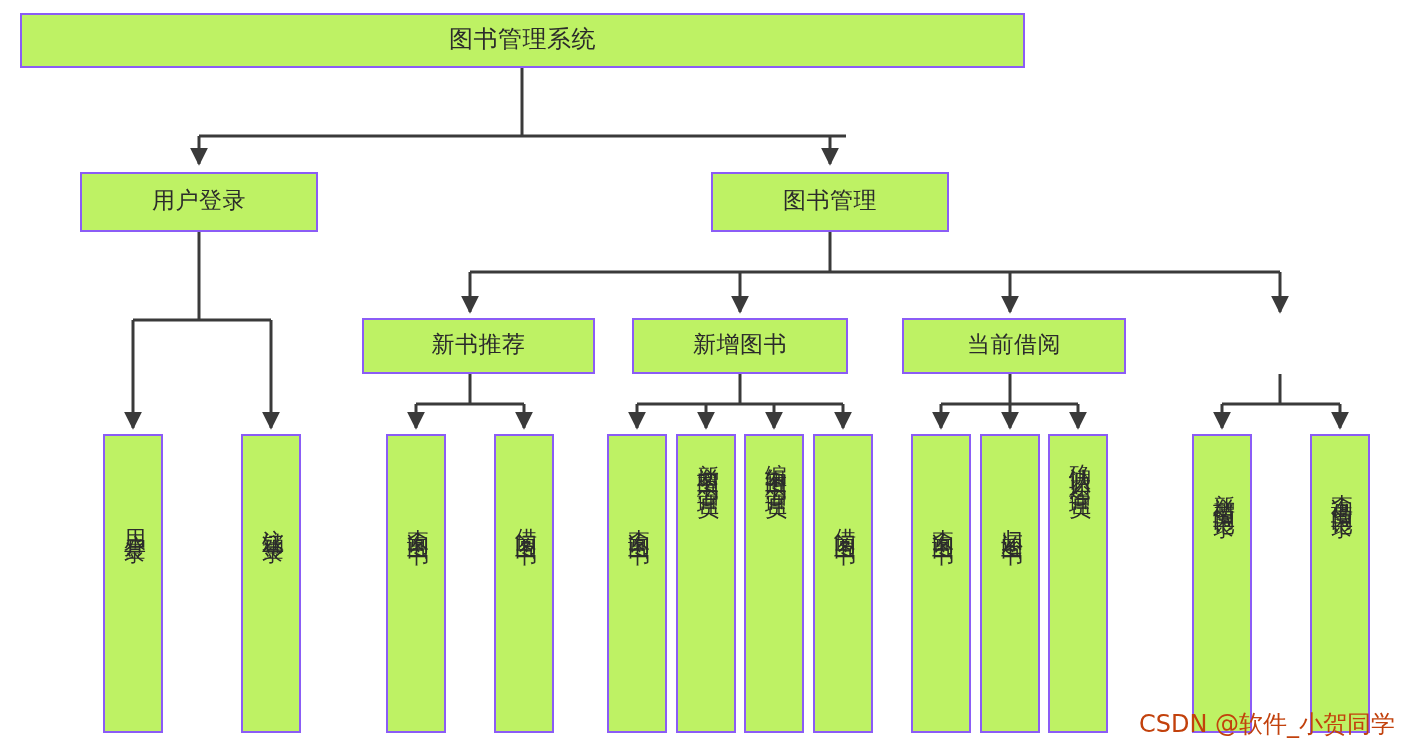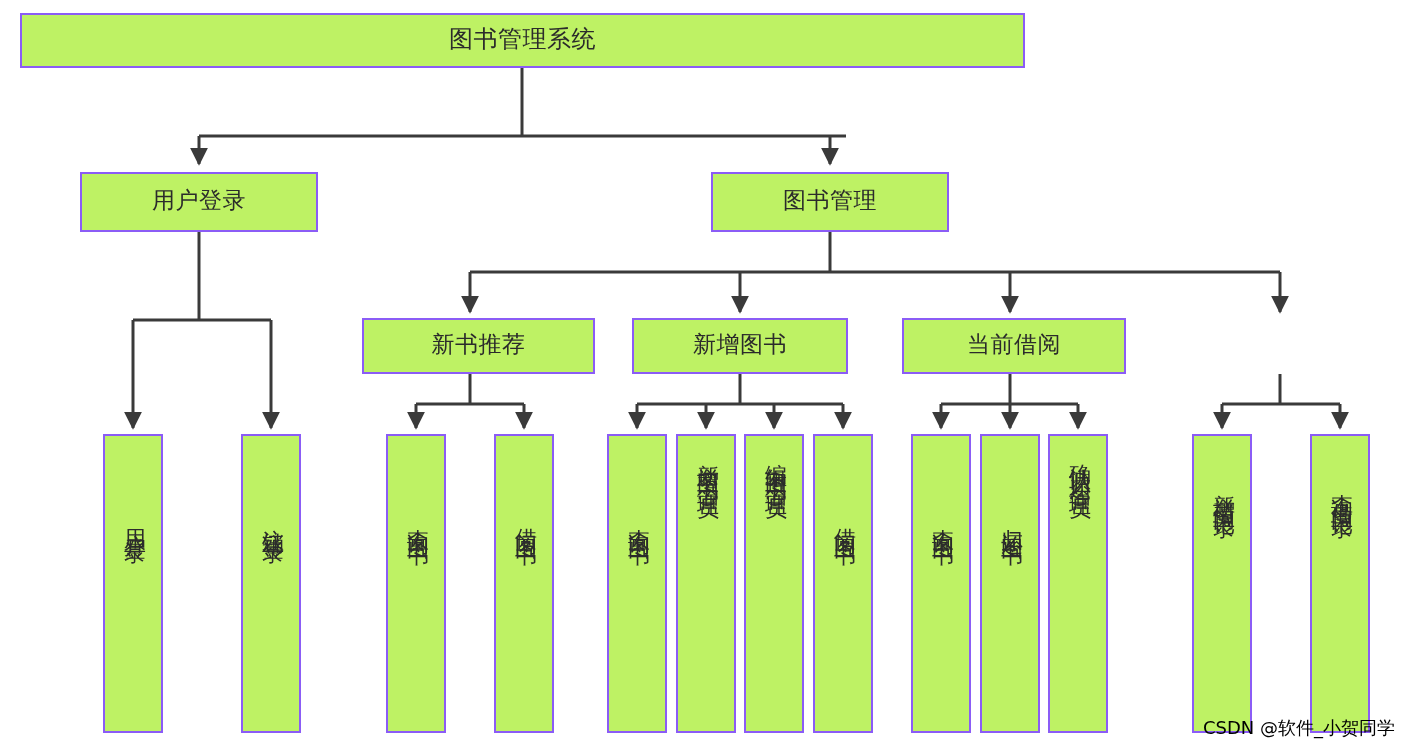--- a/index.html
+++ b/index.html
@@ -56,22 +56,22 @@
     font-size: 22px;
     letter-spacing: 5px;
     line-height: 1.0;
     white-space: nowrap;
   }
   #root-node .node-label { font-size: 24px; }
   #watermark {
     position: absolute;
     right: 10px;
     bottom: 7px;
-    font-size: 18px;
-    color: #000000;
+    font-size: 24px;
+    color: #c2410c;
     white-space: nowrap;
     pointer-events: none;
   }
 </style>
 </head>
 <body>
 
 <div id="diagram-root">
 
   <svg id="diagram-svg" viewBox="0 0 1405 747" xmlns="http://www.w3.org/2000/svg">

